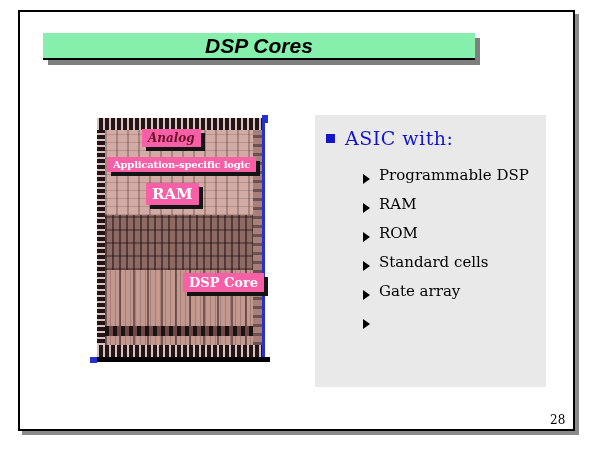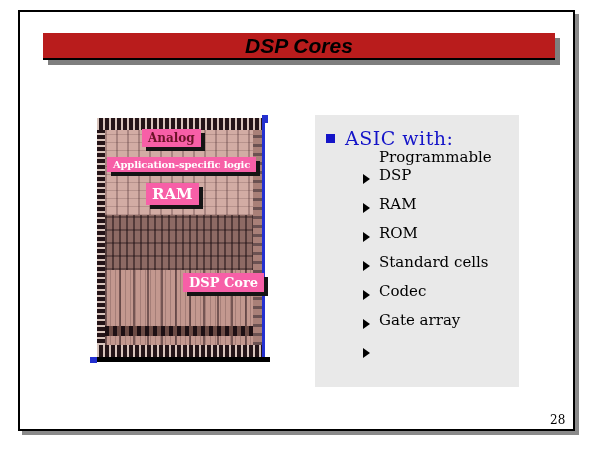--- a/index.html
+++ b/index.html
@@ -7,22 +7,22 @@
               font-family:"Liberation Sans", sans-serif; }
 
   .frame {
     position:absolute; left:18px; top:10px; width:557px; height:421px;
     background:#ffffff; border:2px solid #000000;
     box-shadow:4px 4px 0 #8a8a8a;
   }
 
   
   .titlebar {
-    position:absolute; left:23px; top:21px; width:512px; height:27px;
-    background:#b91c1c; border-bottom:2px solid #000000;
+    position:absolute; left:23px; top:21px; width:432px; height:27px;
+    background:#86efac; border-bottom:2px solid #000000;
     box-shadow:5px 5px 0 #7f7f7f;
     display:flex; align-items:center; justify-content:center;
   }
   .titlebar span {
     font-family:"Liberation Sans", sans-serif;
     font-size:21px; font-weight:bold; font-style:italic; color:#000000;
   }
 
   
   .chip { position:absolute; left:70px; top:101px; width:185px; height:256px; }
@@ -73,29 +73,29 @@
   }
   .corner-blue-tr { position:absolute; left:172px; top:2px; width:6px; height:8px; background:#2430D0; }
   .corner-blue-bl { position:absolute; left:0px; top:244px; width:7px; height:6px; background:#2430D0; }
 
   .chip-label {
     position:absolute; white-space:nowrap;
     background:#F75FA7; color:#ffffff;
     font-family:"DejaVu Serif", serif; font-weight:bold;
     padding:2px 6px; box-shadow:4px 4px 0 #141414;
   }
-  .lab-analog  { left:52px;  top:16px;  font-size:12px; color:#6B1227; }
+  .lab-analog  { left:52px;  top:16px;  font-size:12px; color:#6B1227;font-style:italic; }
   .lab-mpu     { left:107px; top:27px;  font-size:15px; }
   .lab-asl     { left:17px;  top:44px;  font-size:10px; letter-spacing:-0.2px; }
   .lab-ram     { left:56px;  top:70px;  font-size:15px; }
   .lab-dsp     { left:93px;  top:160px; font-size:13px; }
 
   
   .panel {
-    position:absolute; left:295px; top:103px; width:204px; height:272px;
+    position:absolute; left:295px; top:103px; width:231px; height:272px;
     background:#E9E9E9;
   }
   .heading-row { position:absolute; left:11px; top:12px; display:flex; align-items:center; }
   .sq-bullet { width:9px; height:9px; background:#1414C8; margin-right:10px; flex:0 0 auto; }
   .heading-text {
     font-family:"DejaVu Serif", serif; font-size:19px; color:#1414C8; letter-spacing:0.5px;
   }
   .items { position:absolute; left:48px; top:40px; }
   .item { height:29px; display:flex; align-items:flex-end; }
   .tri-bullet {
@@ -165,24 +165,20 @@
       <div class="item">
         <span class="tri-bullet"></span>
         <span class="item-text">ROM</span>
       </div>
       <div class="item">
         <span class="tri-bullet"></span>
         <span class="item-text">Standard cells</span>
       </div>
       <div class="item">
         <span class="tri-bullet"></span>
-        <span class="item-text">Codec</span>
-      </div>
-      <div class="item">
-        <span class="tri-bullet"></span>
         <span class="item-text">Gate array</span>
       </div>
       <div class="item">
         <span class="tri-bullet"></span>
       </div>
     </div>
   </div>
 
   <div class="page-number">28</div>
 </div>

